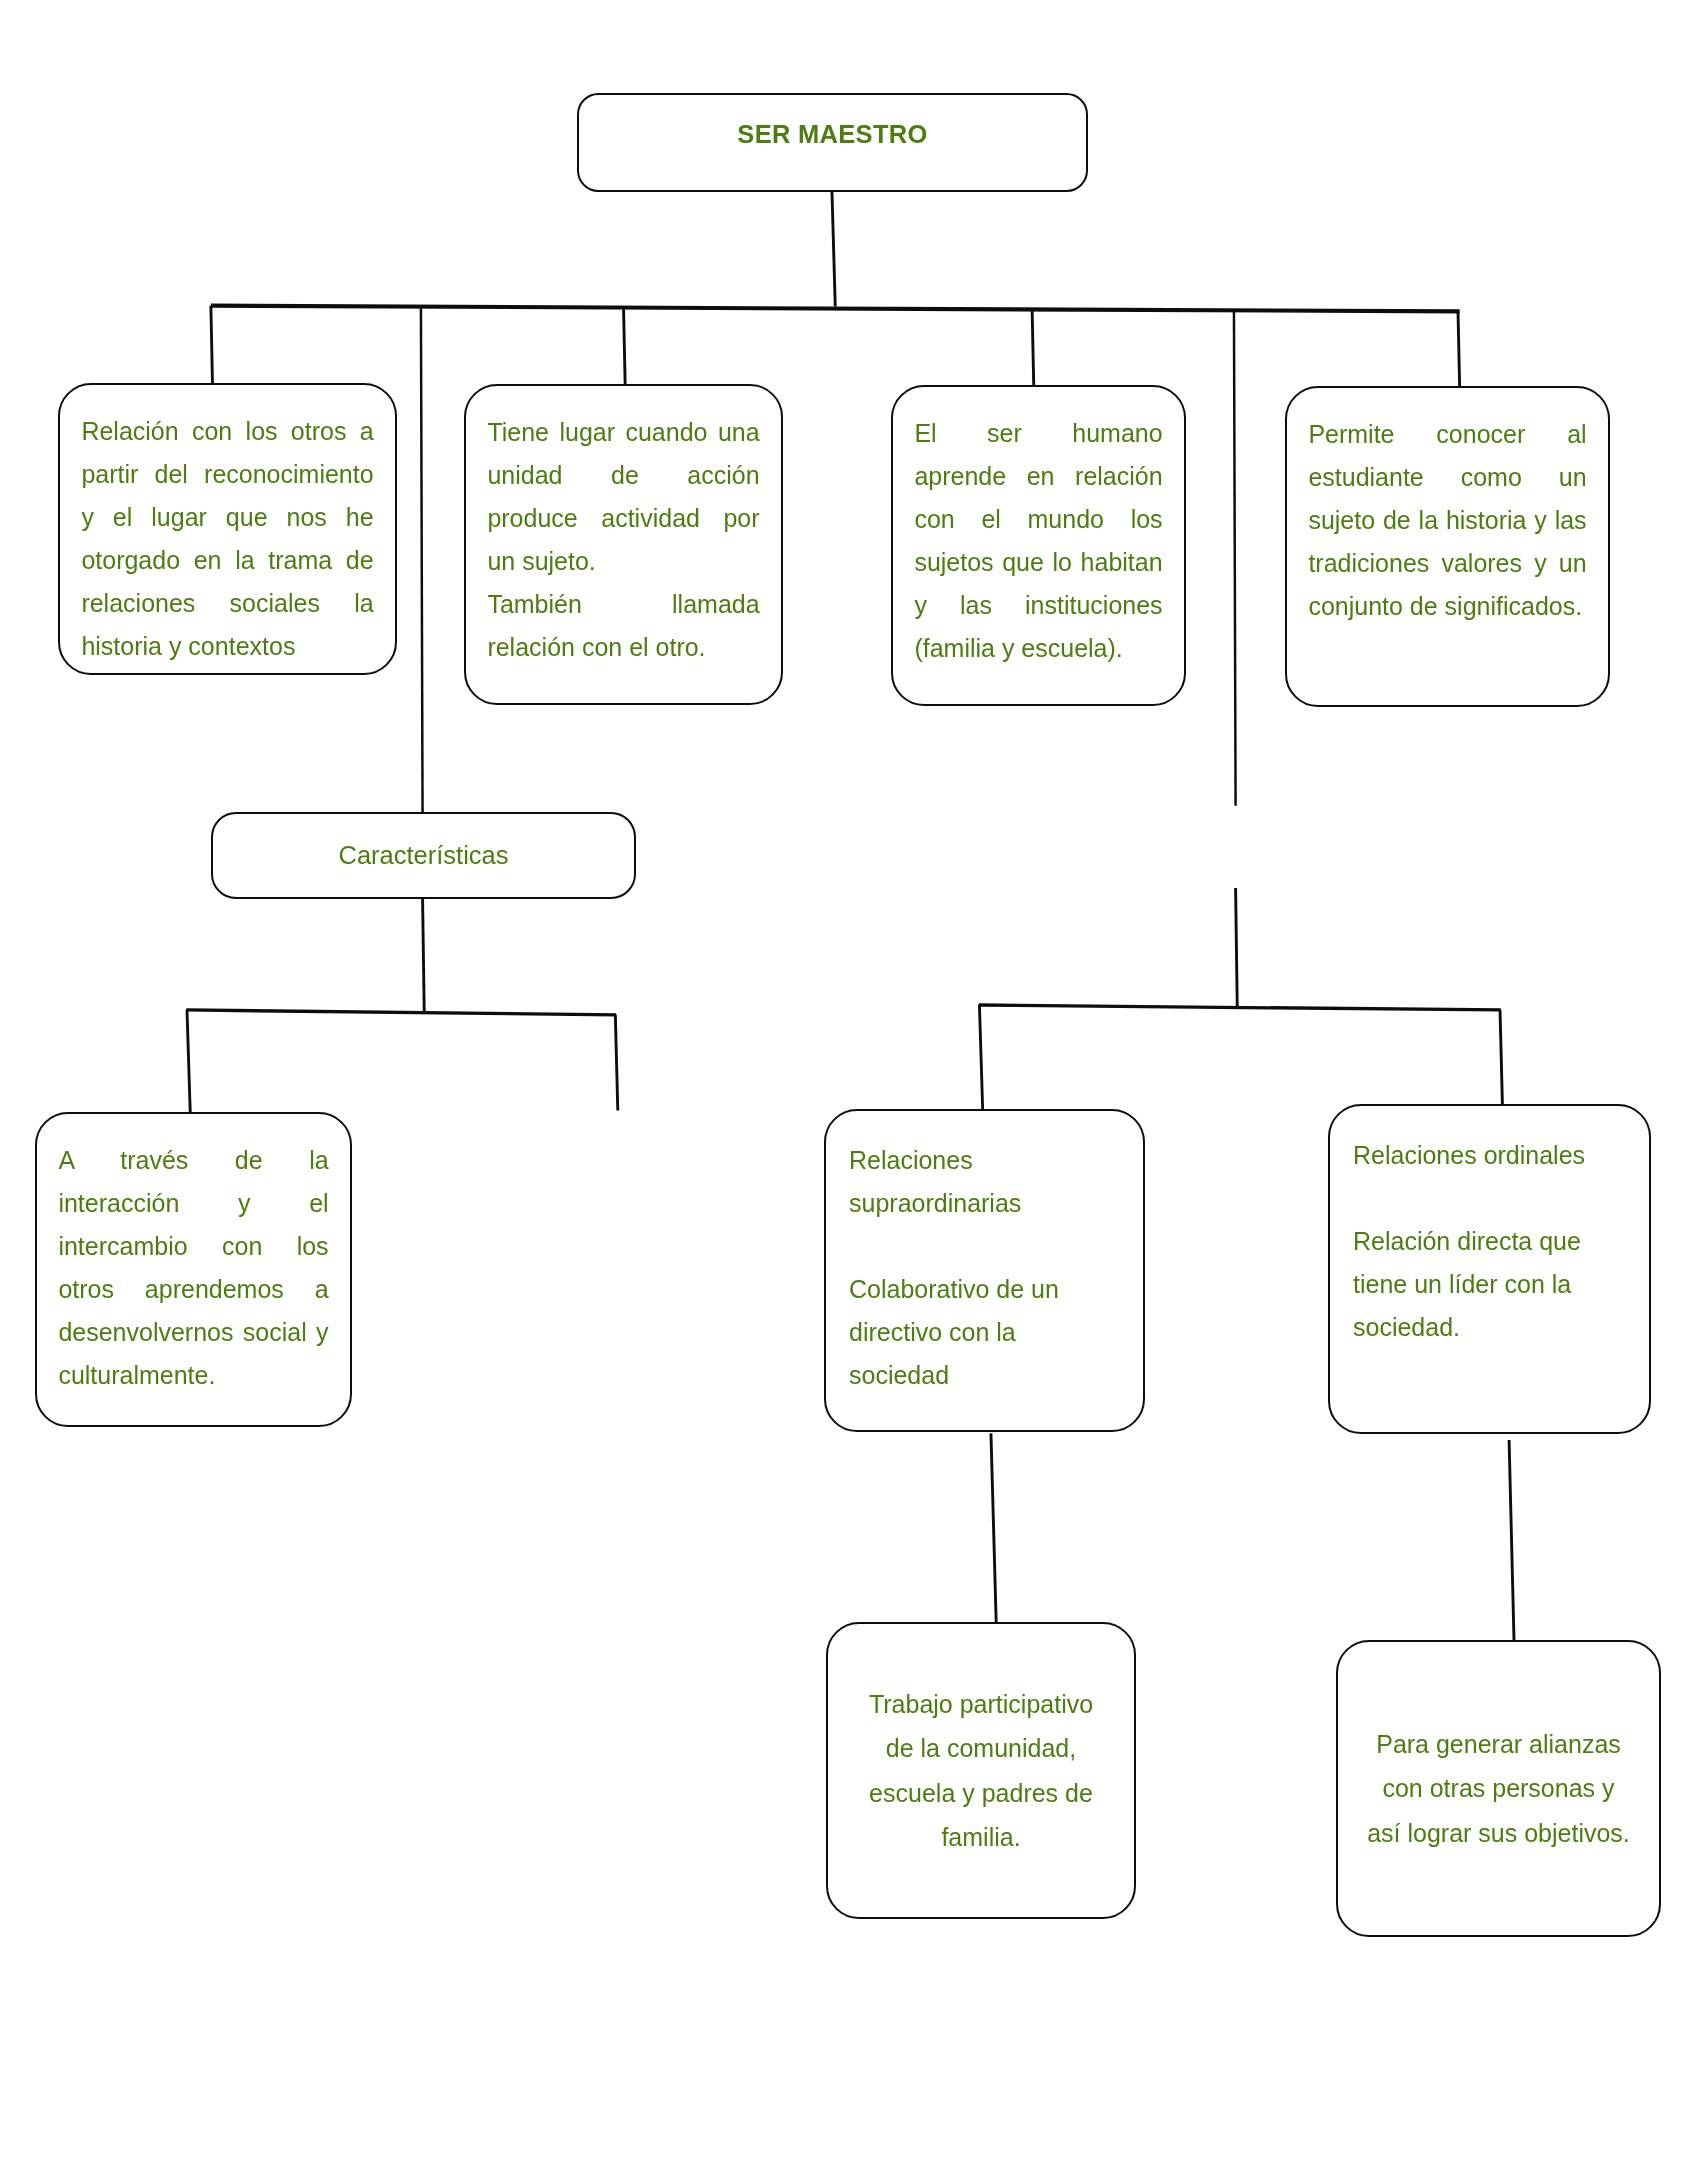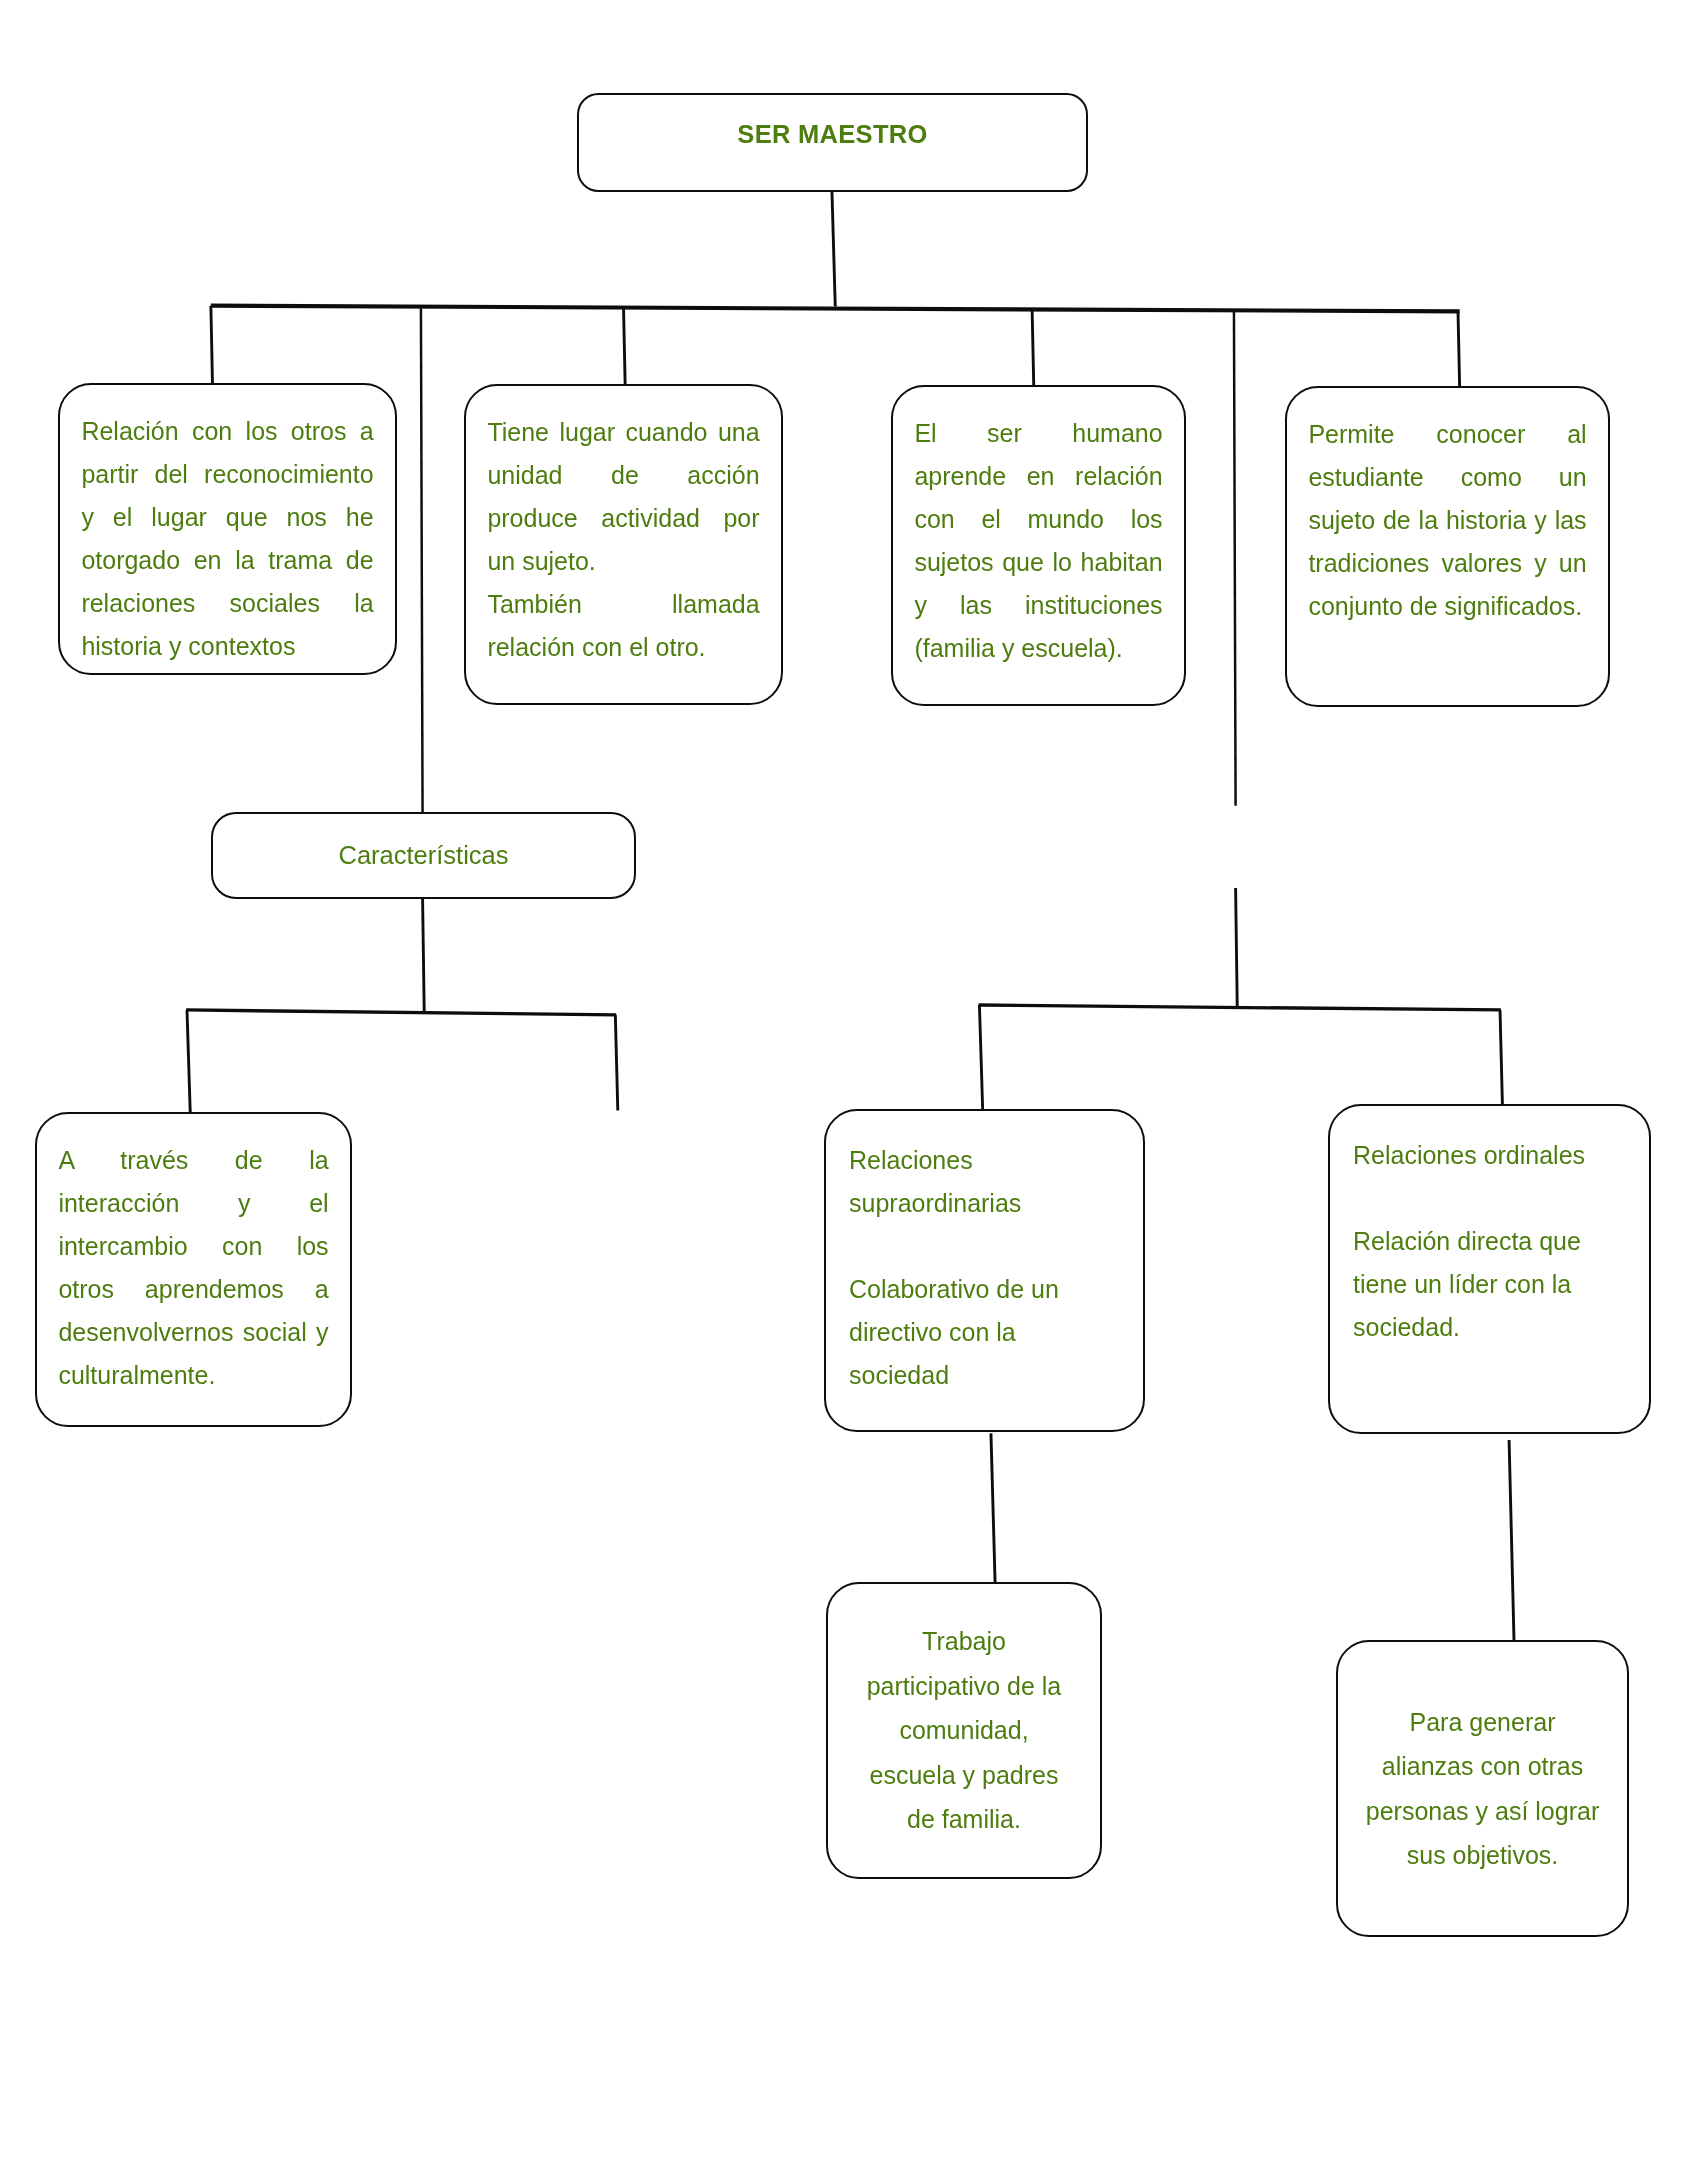--- a/index.html
+++ b/index.html
@@ -164,22 +164,22 @@
 
 Colaborativo de un directivo con la sociedad</div>
   </div>
 
   <div class="node n-plain" style="left:1328px; top:1104px; width:323px; height:330px;">
     <div class="txt">Relaciones ordinales
 
 Relación directa que tiene un líder con la sociedad.</div>
   </div>
 
-  <div class="node n-center" style="left:826px; top:1582px; width:276px; height:297px;">
+  <div class="node n-center" style="left:826px; top:1622px; width:310px; height:297px;">
     <div class="txt">Trabajo participativo de la comunidad, escuela y padres de familia.</div>
   </div>
 
-  <div class="node n-center" style="left:1336px; top:1640px; width:293px; height:297px;">
+  <div class="node n-center" style="left:1336px; top:1640px; width:325px; height:297px;">
     <div class="txt">Para generar alianzas con otras personas y así lograr sus objetivos.</div>
   </div>
 
 </div>
 
 
 </body></html>

